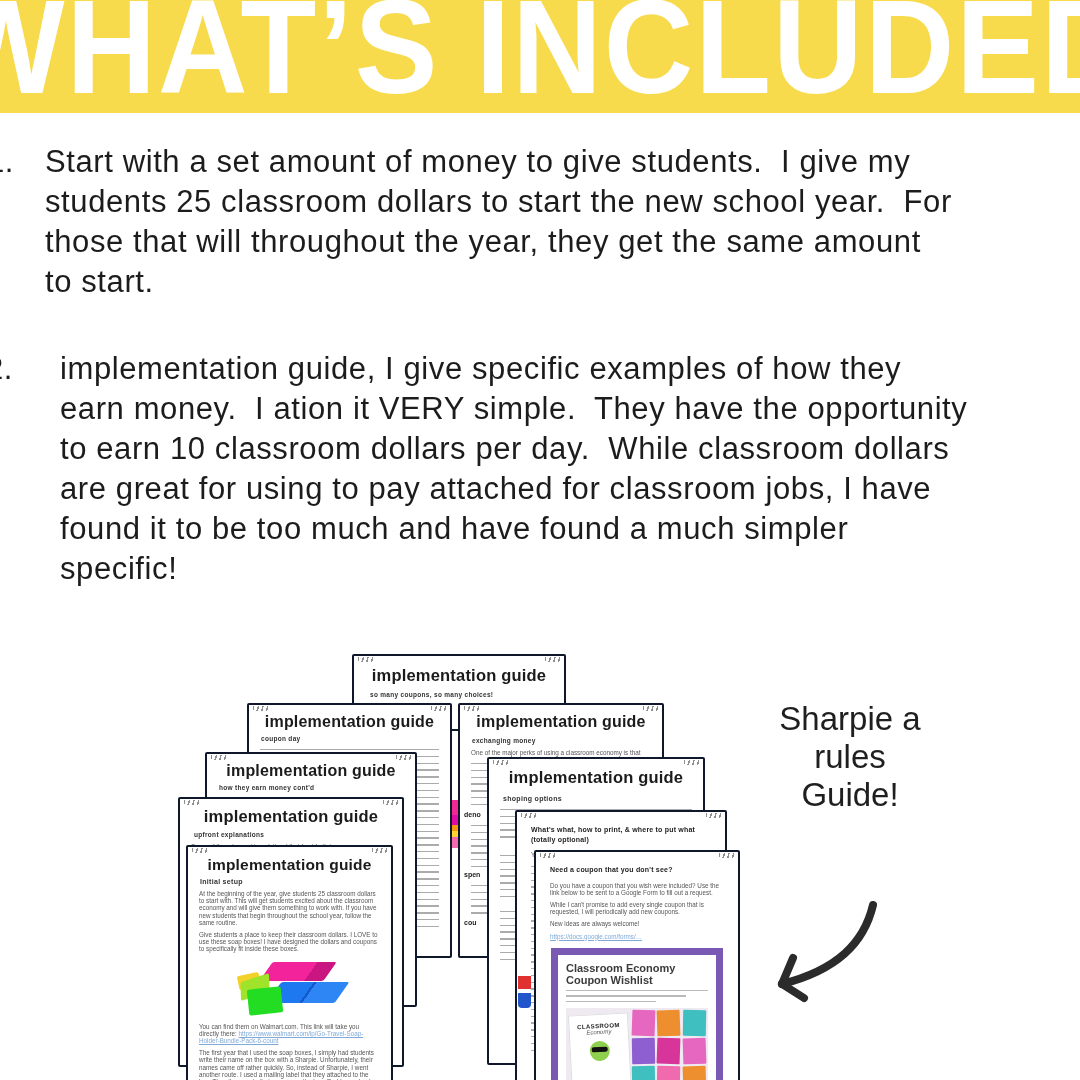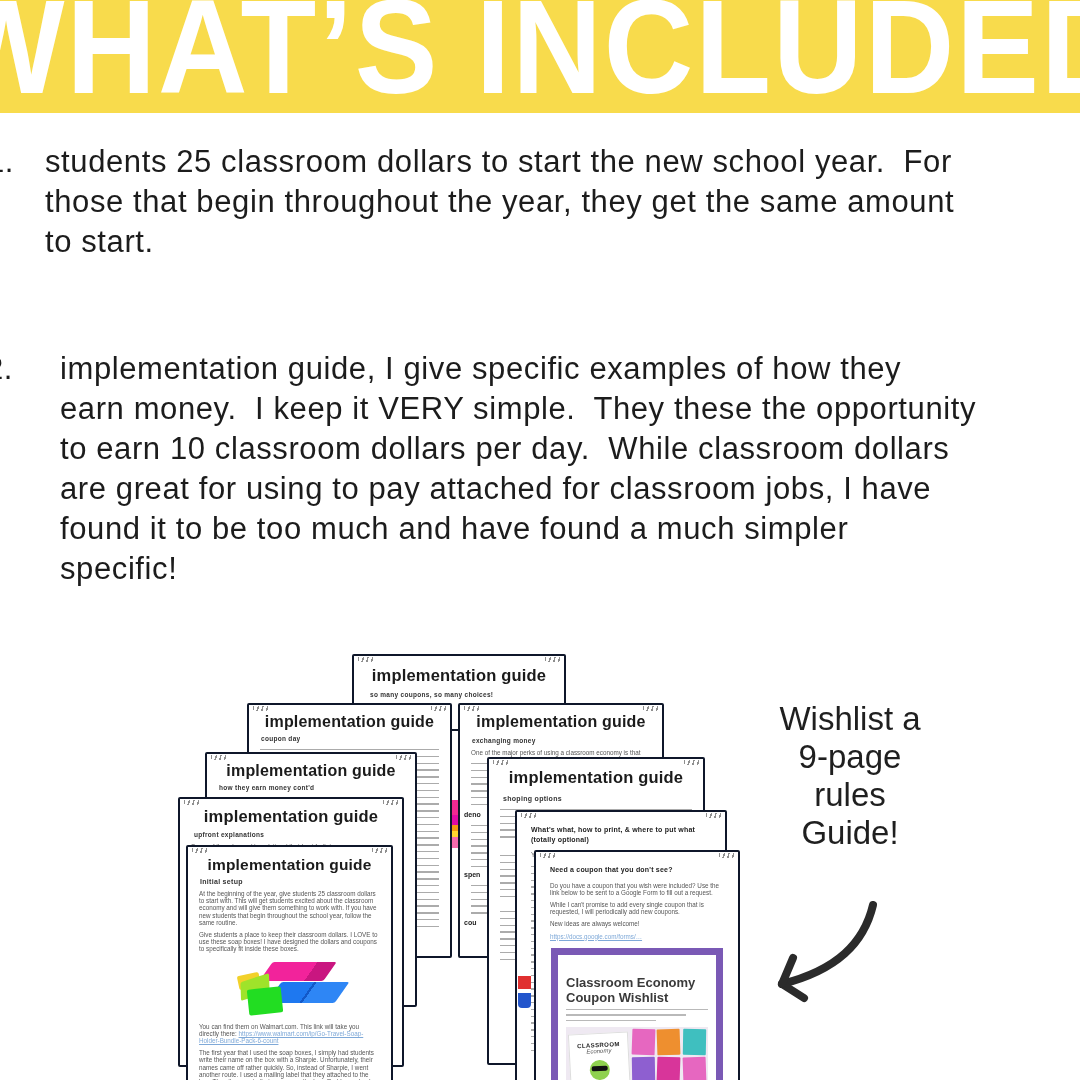--- a/index.html
+++ b/index.html
@@ -52,21 +52,21 @@
   .soap{position:relative;width:120px;height:58px;margin:7px auto 0 auto;}
   .soap .pink{position:absolute;left:36px;top:2px;width:64px;height:19px;background:linear-gradient(90deg,#F2239B 70%,#C91680 70%);transform:skewX(-35deg);border-radius:2px;}
   .soap .blue{position:absolute;left:44px;top:22px;width:68px;height:21px;background:linear-gradient(90deg,#1E78F0 48%,#1258C8 48% 52%,#2E86F5 52%);transform:skewX(-35deg);border-radius:2px;}
   .soap .yellowtab{position:absolute;left:8px;top:14px;width:22px;height:14px;background:#F2D12A;transform:rotate(-12deg);border-radius:2px;}
   .soap .greenlid{position:absolute;left:10px;top:18px;width:30px;height:18px;background:#9FE32A;transform:rotate(-18deg) skewX(-16deg);border-radius:2px;}
   .soap .green{position:absolute;left:18px;top:28px;width:34px;height:26px;background:#22DD22;transform:rotate(-6deg);border-radius:2px;}
 
   
   .form-shot{position:relative;width:172px;margin:8px auto 0 auto;height:150px;background:#7A59B5;}
   .form-inner{position:absolute;left:7px;right:7px;top:7px;bottom:0;background:#ffffff;}
-  .form-title{font-size:13px;font-weight:700;color:#3a3a3a;padding:20px 8px 0 8px;}
+  .form-title{font-size:11px;font-weight:700;color:#3a3a3a;padding:7px 8px 0 8px;}
   .form-line{height:1.4px;background:#b9b9b9;margin:4px 8px 0 8px;}
   .form-photo{position:relative;margin:6px 8px 0 8px;height:92px;background:#efe9f2;overflow:hidden;}
   .cover{position:absolute;left:4px;top:6px;width:58px;height:80px;background:#ffffff;border:1px solid #ddd;transform:rotate(-3deg);text-align:center;}
   .cover-title{font-size:6px;font-weight:800;letter-spacing:.4px;color:#222;margin-top:8px;}
   .cover-sub{font-size:6px;font-style:italic;color:#555;}
   .face{width:20px;height:20px;border-radius:50%;background:#8FD14F;margin:6px auto 0 auto;position:relative;}
   .face .shades{position:absolute;left:2px;top:6px;width:16px;height:5px;background:#111;border-radius:2px;}
   .dot-red{position:absolute;left:8px;bottom:4px;width:8px;height:8px;border-radius:50%;background:#E03A3A;}
   .tri-blue{position:absolute;left:2px;bottom:-2px;width:0;height:0;border-left:7px solid transparent;border-right:7px solid transparent;border-bottom:12px solid #2E6BD8;transform:rotate(18deg);}
   .tiles{position:absolute;left:66px;top:2px;right:2px;bottom:2px;display:grid;grid-template-columns:repeat(3,1fr);grid-auto-rows:26px;gap:2px;}
@@ -88,29 +88,30 @@
 <body>
 
 <div class="canvas">
 
   <header class="banner">
     <div class="banner-title">WHAT’S INCLUDED</div>
   </header>
 
   <section class="list-item item1">
     <span class="marker">1.</span>
+    <span class="line">Start with a set amount of money to give students.  I give my</span>
     <span class="line">students 25 classroom dollars to start the new school year.  For</span>
-    <span class="line">those that begin throughout the year, they get the same amount</span>
+    <span class="line">those that will throughout the year, they get the same amount</span>
     <span class="line">to start.</span>
   </section>
 
   <section class="list-item item2">
     <span class="marker">2.</span>
     <span class="line">implementation guide, I give specific examples of how they</span>
-    <span class="line">earn money.  I keep it VERY simple.  They these the opportunity</span>
+    <span class="line">earn money.  I ation it VERY simple.  They have the opportunity</span>
     <span class="line">to earn 10 classroom dollars per day.  While classroom dollars</span>
     <span class="line">are great for using to pay attached for classroom jobs, I have</span>
     <span class="line">found it to be too much and have found a much simpler</span>
     <span class="line">specific!</span>
   </section>
 
   <section>
 
     <article class="page pA">
       <div class="gtitle">implementation guide</div>
@@ -218,22 +219,21 @@
     </article>
 
     <div class="strip"></div>
     <div class="mini-icon">
       <div class="r"></div>
       <div class="b"></div>
     </div>
   </section>
 
   <aside class="annotation">
-    <div>Wishlist a</div>
-    <div>9-page</div>
+    <div>Sharpie a</div>
     <div>rules</div>
     <div>Guide!</div>
   </aside>
   <div class="arrow-wrap">
     <svg width="160" height="120" viewBox="0 0 160 120" fill="none" xmlns="http://www.w3.org/2000/svg">
       <path d="M121,17 C112,55 85,82 30,96" stroke="#2b2b2b" stroke-width="8" stroke-linecap="round"></path>
       <path d="M30,96 L52,110" stroke="#2b2b2b" stroke-width="8" stroke-linecap="round"></path>
       <path d="M30,96 L41,70" stroke="#2b2b2b" stroke-width="8" stroke-linecap="round"></path>
     </svg>
   </div>

